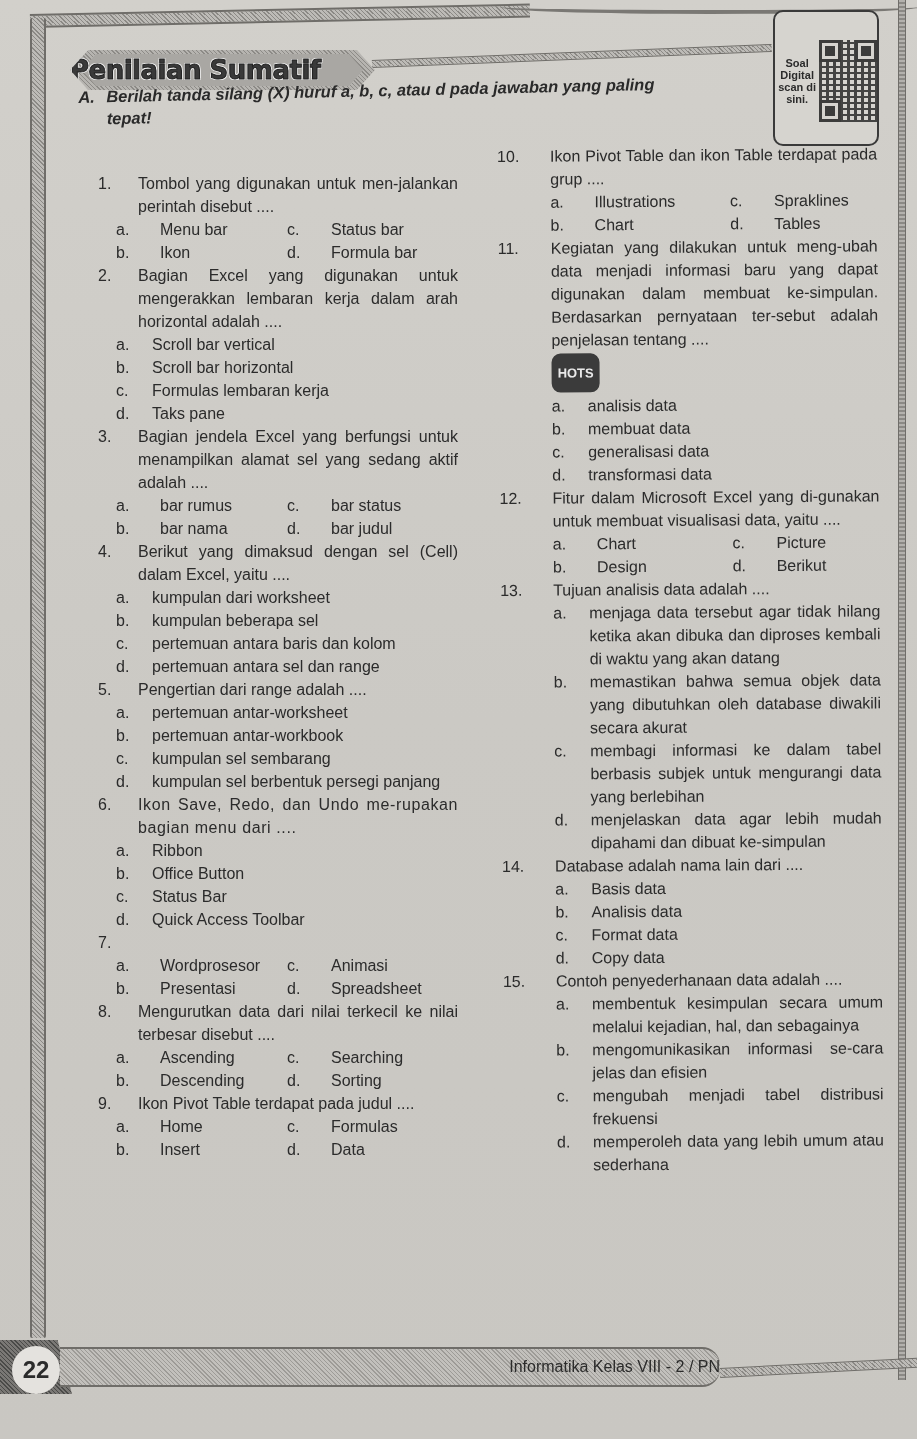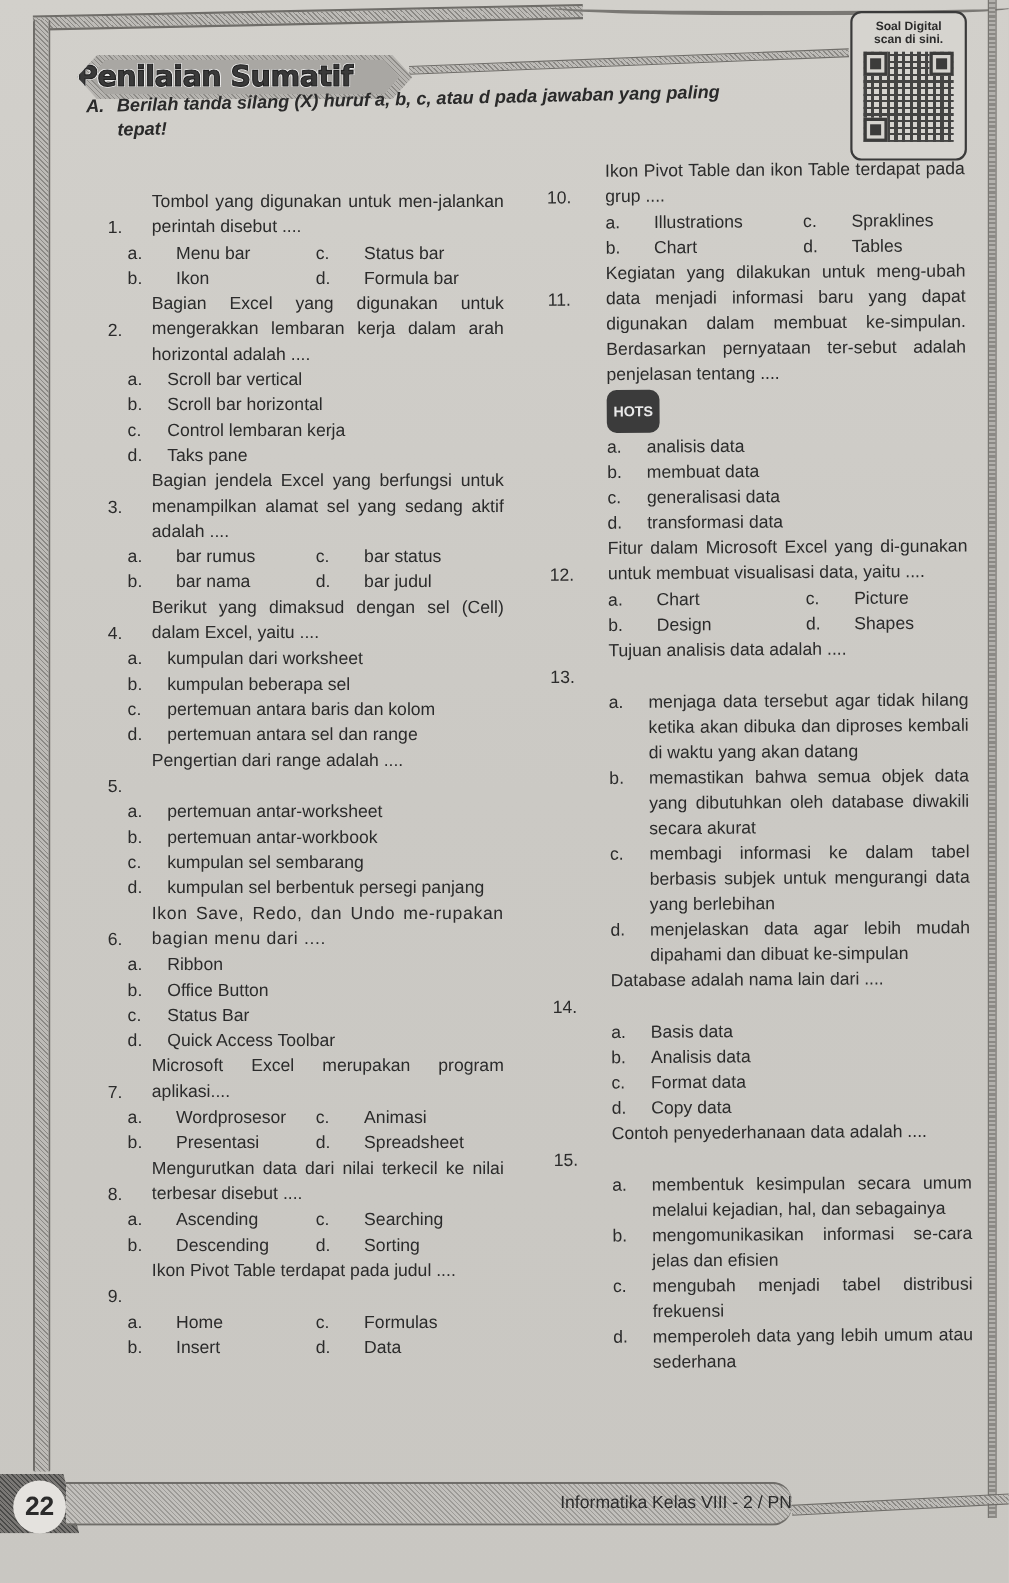--- a/index.html
+++ b/index.html
@@ -58,21 +58,21 @@
   .banner-tail {
     position: absolute; left: 372px; top: 60px; width: 400px; height: 6px;
     background: repeating-linear-gradient(45deg, #8b8985 0 1px, #bdbbb7 1px 3px);
     border-top: 1px solid #6f6d69; border-bottom: 1px solid #6f6d69;
     transform: rotate(-2.3deg); transform-origin: left center;
   }
   
   .qr-box {
     position: absolute; left: 773px; top: 10px; width: 102px; height: 132px;
     border: 2px solid #3a3a3a; border-radius: 10px; background: #d6d4cf;
-    display: flex; flex-direction: column; align-items: center;
+    display: flex; flex-direction: row; align-items: center;
   }
   .qr-caption {
     font-size: 11px; font-weight: bold; text-align: center; line-height: 12px;
     margin-top: 6px; color: #2b2b2b;
   }
   .qr-code {
     margin-top: 5px; width: 82px; height: 82px; position: relative;
     background:
       repeating-linear-gradient(90deg, #2b2b2b 0 3px, transparent 3px 7px),
       repeating-linear-gradient(0deg, #2b2b2b 0 2px, transparent 2px 6px);
@@ -93,21 +93,21 @@
   .instruction .letter { display: inline-block; width: 28px; }
   .instruction .cont { padding-left: 28px; display: block; }
   
   .col {
     position: absolute; font-size: 16px; line-height: 23px; color: #2b2b2b;
   }
   .col-left { left: 98px; top: 172px; width: 360px; }
   .col-right { left: 497px; top: 145px; width: 380px; transform: rotate(-0.4deg); transform-origin: left top; }
   .q { margin-bottom: 0; }
   .q-row { display: flex; }
-  .q-num { width: 40px; flex: none; margin-top: 24px; }
+  .q-num { width: 40px; flex: none; }
   .col-right .q-num { width: 53px; }
   .q-text { flex: 1; text-align: justify; }
   .opts { padding-left: 18px; }
   .col-right .opts { padding-left: 53px; }
   .opt { display: flex; }
   .opt-letter { width: 36px; flex: none; }
   .opt-text { flex: 1; text-align: justify; }
   .opt-grid { display: grid; grid-template-columns: 1fr 1fr; padding-left: 18px; }
   .col-right .opt-grid { padding-left: 53px; grid-template-columns: 1fr 0.82fr; }
   .opt-grid .opt-letter { width: 44px; }
@@ -211,21 +211,21 @@
       <div class="opt">
           <span class="opt-letter">a.</span>
           <span class="opt-text">Scroll bar vertical</span>
         </div>
       <div class="opt">
           <span class="opt-letter">b.</span>
           <span class="opt-text">Scroll bar horizontal</span>
         </div>
       <div class="opt">
           <span class="opt-letter">c.</span>
-          <span class="opt-text">Control lembaran kerja</span>
+          <span class="opt-text">Formulas lembaran kerja</span>
         </div>
       <div class="opt">
           <span class="opt-letter">d.</span>
           <span class="opt-text">Taks pane</span>
         </div>
     </div>
   </div>
 
   <div class="q">
     <div class="q-row">
@@ -323,21 +323,20 @@
       <div class="opt">
           <span class="opt-letter">d.</span>
           <span class="opt-text">Quick Access Toolbar</span>
         </div>
     </div>
   </div>
 
   <div class="q">
     <div class="q-row">
         <span class="q-num">7.</span>
-        <span class="q-text">Microsoft Excel merupakan program aplikasi....</span>
       </div>
     <div class="opt-grid">
       <div class="opt">
           <span class="opt-letter">a.</span>
           <span class="opt-text">Wordprosesor</span>
         </div>
       <div class="opt">
           <span class="opt-letter">c.</span>
           <span class="opt-text">Animasi</span>
         </div>
@@ -469,21 +468,21 @@
       <div class="opt">
           <span class="opt-letter">c.</span>
           <span class="opt-text">Picture</span>
         </div>
       <div class="opt">
           <span class="opt-letter">b.</span>
           <span class="opt-text">Design</span>
         </div>
       <div class="opt">
           <span class="opt-letter">d.</span>
-          <span class="opt-text">Shapes</span>
+          <span class="opt-text">Berikut</span>
         </div>
     </div>
   </div>
 
   <div class="q">
     <div class="q-row">
         <span class="q-num">13.</span>
         <span class="q-text">Tujuan analisis data adalah ....</span>
       </div>
     <div class="opts">

